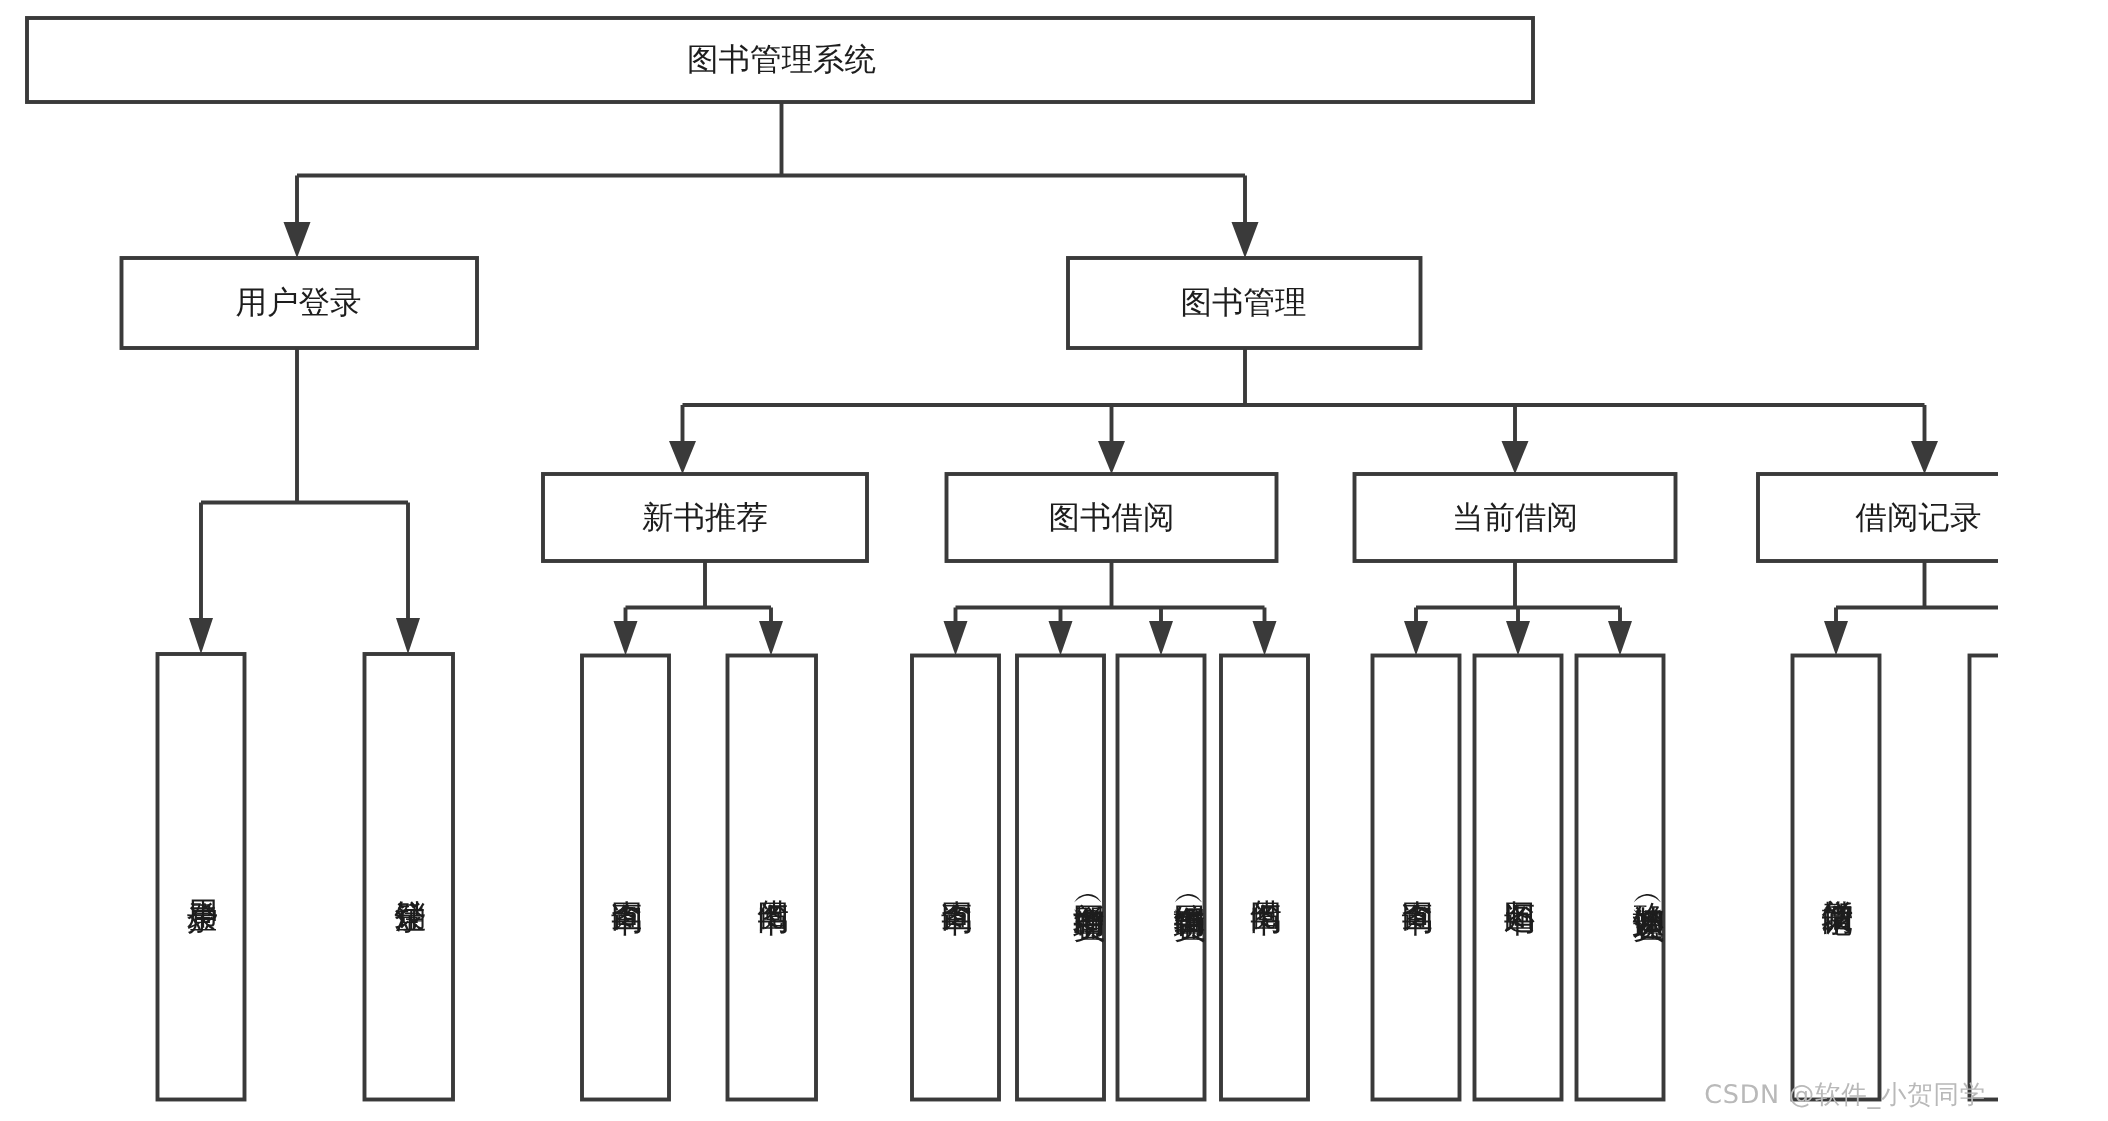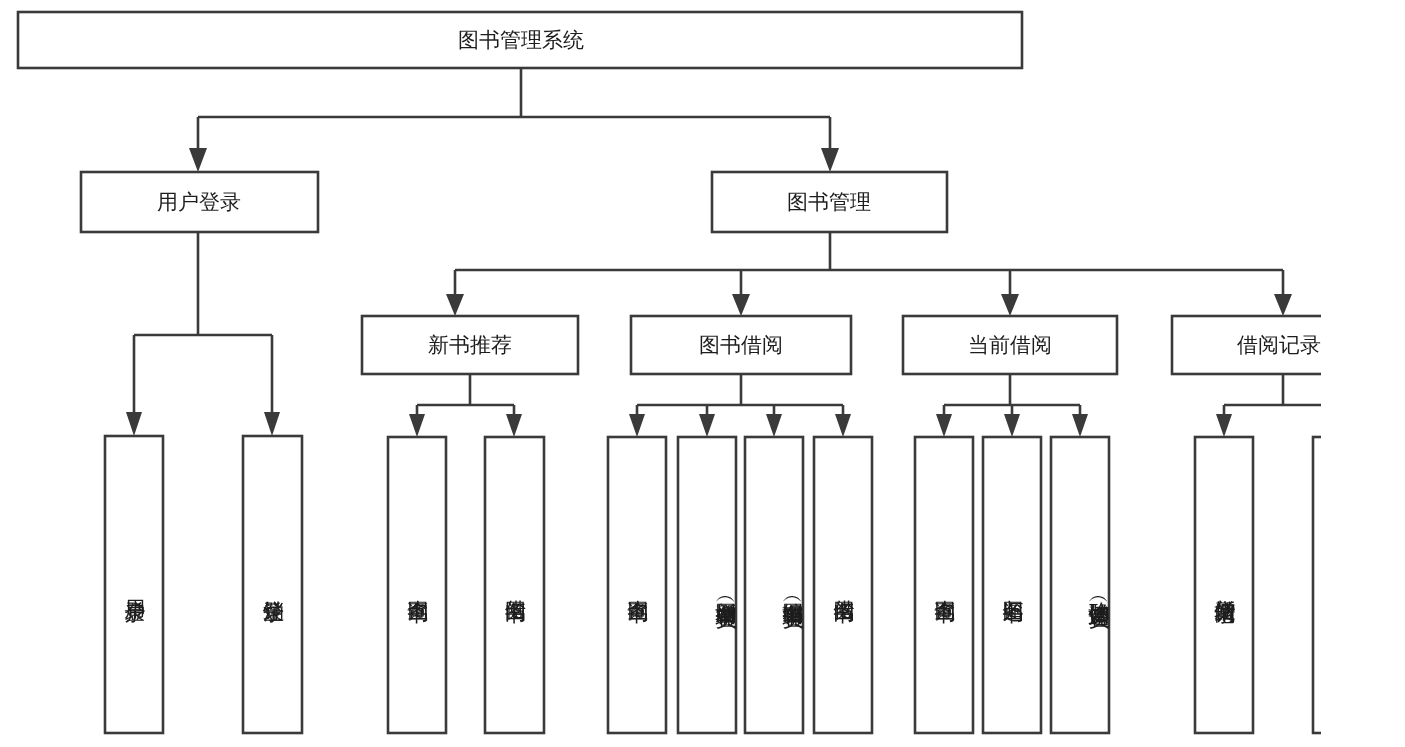--- a/index.html
+++ b/index.html
@@ -10,20 +10,21 @@
   }
   body {
     font-family: "DejaVu Sans", "Liberation Sans", sans-serif;
   }
   #diagram-root {
     position: relative;
     width: 1321px;
     height: 747px;
     background: #ffffff;
     overflow: hidden;
+    padding-left: 11px;
   }
   svg.flow {
     position: absolute;
     top: 0;
     left: 0;
     width: 1405px;
     height: 747px;
   }
   .node-box {
     fill: #ffffff;
@@ -219,14 +220,15 @@
   <div class="leaf-label" style="left:608px; top:437px; width:58px; height:296px;">查询图书</div>
   <div class="leaf-label" style="left:678px; top:437px; width:58px; height:296px; align-items:flex-start; padding-top:8px; box-sizing:border-box;">新增图书（管理员）</div>
   <div class="leaf-label" style="left:745px; top:437px; width:58px; height:296px; align-items:flex-start; padding-top:8px; box-sizing:border-box;">编辑图书（管理员）</div>
   <div class="leaf-label" style="left:814px; top:437px; width:58px; height:296px;">借阅图书</div>
   <div class="leaf-label" style="left:915px; top:437px; width:58px; height:296px;">查询图书</div>
   <div class="leaf-label" style="left:983px; top:437px; width:58px; height:296px;">归还图书</div>
   <div class="leaf-label" style="left:1051px; top:437px; width:58px; height:296px; align-items:flex-start; padding-top:8px; box-sizing:border-box;">确认归还（管理员）</div>
   <div class="leaf-label" style="left:1195px; top:437px; width:58px; height:296px;">新增借阅记录</div>
   <div class="leaf-label" style="left:1313px; top:437px; width:58px; height:296px;">查询借阅记录</div>
 
+  <div class="watermark">CSDN @软件_小贺同学</div>
 
 </div>
 
 </body></html>

